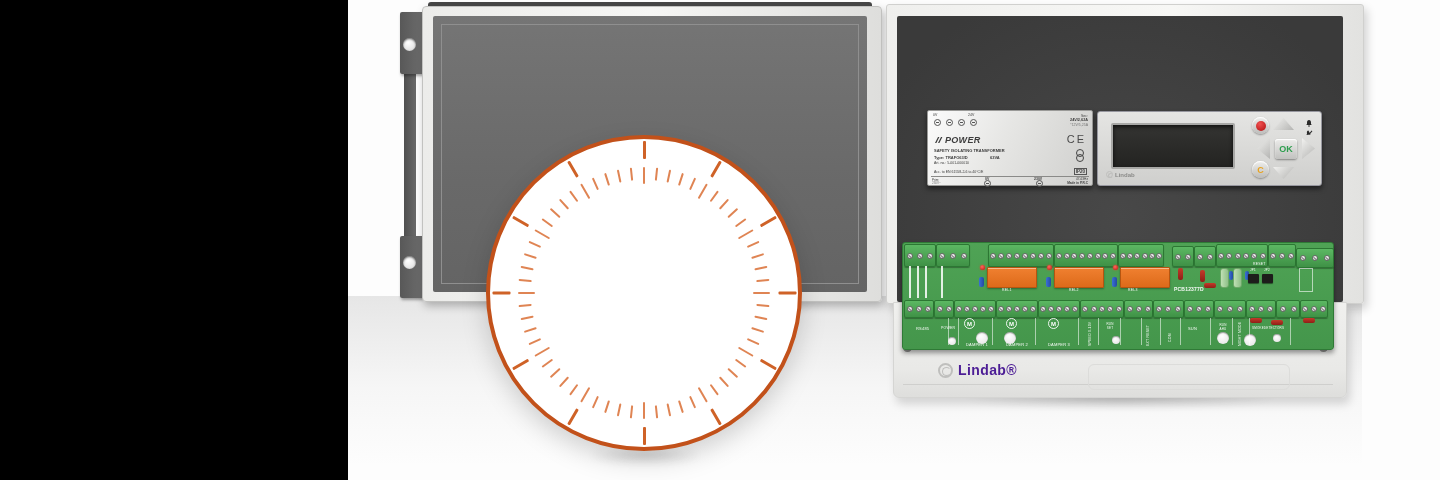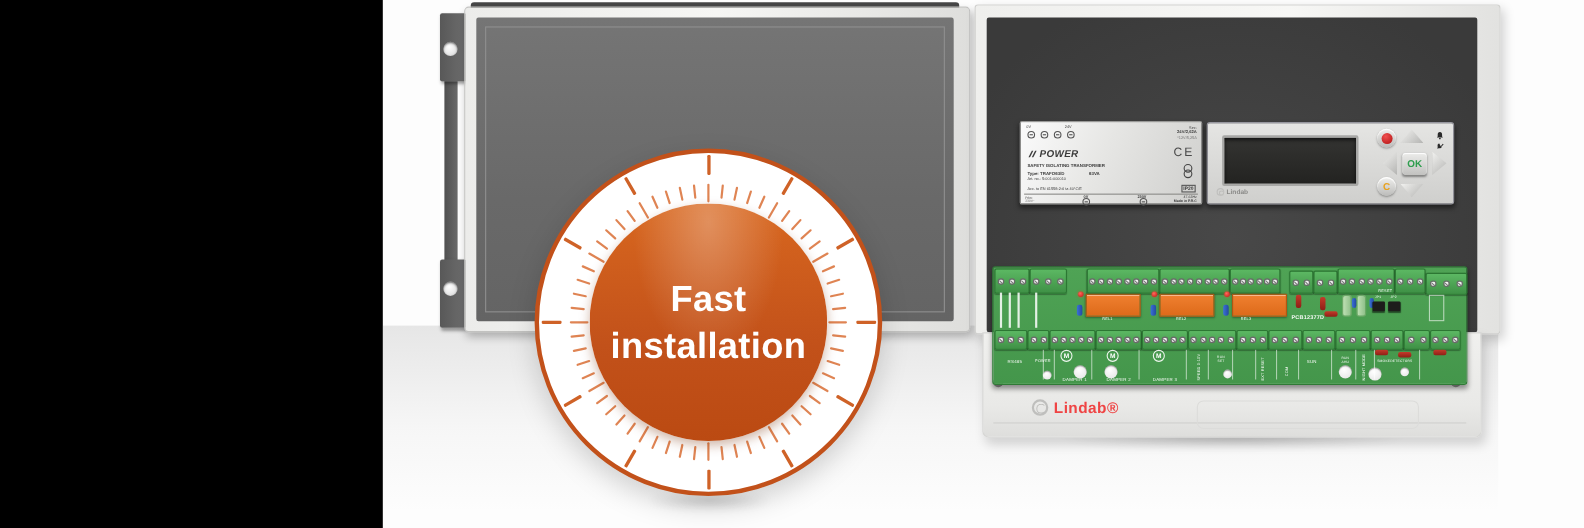--- a/index.html
+++ b/index.html
@@ -49,21 +49,21 @@
     background:radial-gradient(ellipse at 50% 70%,#484848,#3a3a3a 85%);border-radius:2px;}
   #encl-bottom{left:893px;top:302px;width:452px;height:94px;
     background:linear-gradient(to bottom,#f0f0ee,#e9e9e7 70%,#dededc);
     border:1px solid #d5d5d3;border-radius:0 0 6px 6px;box-shadow:3px 6px 10px rgba(0,0,0,.15);}
   #encl-bottom-line{left:903px;top:384px;width:430px;height:1px;background:#cfcfcd;}
   #encl-knockout{left:1088px;top:364px;width:200px;height:24px;border:1px solid #dcdcda;border-radius:6px;}
   .case-screw{width:9px;height:9px;border-radius:50%;background:radial-gradient(circle at 38% 32%,#b8b8b6,#7e7e7c);box-shadow:inset 0 1px 1px rgba(0,0,0,.4);}
   #lindab-logo{left:938px;top:362px;display:flex;align-items:center;gap:5px;}
   .lindab-ring{width:15px;height:15px;border-radius:50%;border:2px solid #bfbfbd;box-sizing:border-box;position:relative;}
   .lindab-ring::after{content:"";position:absolute;left:2px;top:2px;width:7px;height:7px;border:1.5px solid #bfbfbd;border-radius:50%;border-right-color:transparent;}
-  #lindab-text{font-size:14px;font-weight:bold;color:#ef4444;letter-spacing:.4px;}
+  #lindab-text{font-size:14px;font-weight:bold;color:#4c1d95;letter-spacing:.4px;}
 
   
   #trafo{left:927px;top:110px;width:164px;height:74px;
     background:linear-gradient(115deg,#fbfbfb,#e6e6e4 45%,#cfcfcd);
     border:1px solid #9a9a98;border-radius:2px;box-shadow:0 3px 5px rgba(0,0,0,.5);font-family:"Liberation Sans",sans-serif;}
   #trafo .t{position:absolute;color:#3c3c3c;}
   .term{width:7px;height:7px;border-radius:50%;border:1px solid #555;box-sizing:border-box;position:absolute;top:8px;}
   .term::after{content:"";position:absolute;left:1px;top:2px;width:3px;height:1px;background:#555;}
   .txsymbol{position:absolute;width:8px;height:13px;}
   .txsymbol i{position:absolute;left:0;width:8px;height:8px;border:1px solid #444;border-radius:50%;box-sizing:border-box;display:block;}
@@ -512,19 +512,15 @@
         <i class="tick major" style="transform: rotate(90deg) translateY(-152px);"></i>
         <i class="tick major" style="transform: rotate(120deg) translateY(-152px);"></i>
         <i class="tick major" style="transform: rotate(150deg) translateY(-152px);"></i>
         <i class="tick major" style="transform: rotate(180deg) translateY(-152px);"></i>
         <i class="tick major" style="transform: rotate(210deg) translateY(-152px);"></i>
         <i class="tick major" style="transform: rotate(240deg) translateY(-152px);"></i>
         <i class="tick major" style="transform: rotate(270deg) translateY(-152px);"></i>
         <i class="tick major" style="transform: rotate(300deg) translateY(-152px);"></i>
         <i class="tick major" style="transform: rotate(330deg) translateY(-152px);"></i>
       </div>
-    <div id="badge-inner">
-      <span class="badge-line">Fast</span>
-      <span class="badge-line">installation</span>
-    </div>
   </div>
 
 </div>
 
 </body></html>

